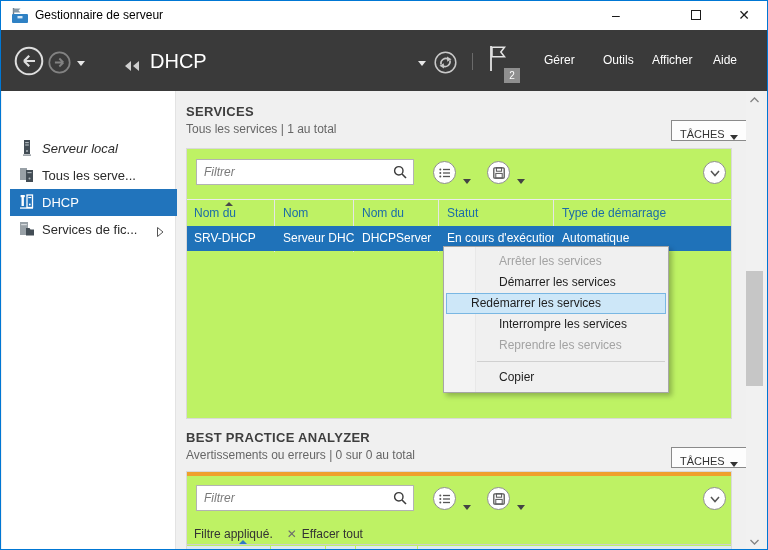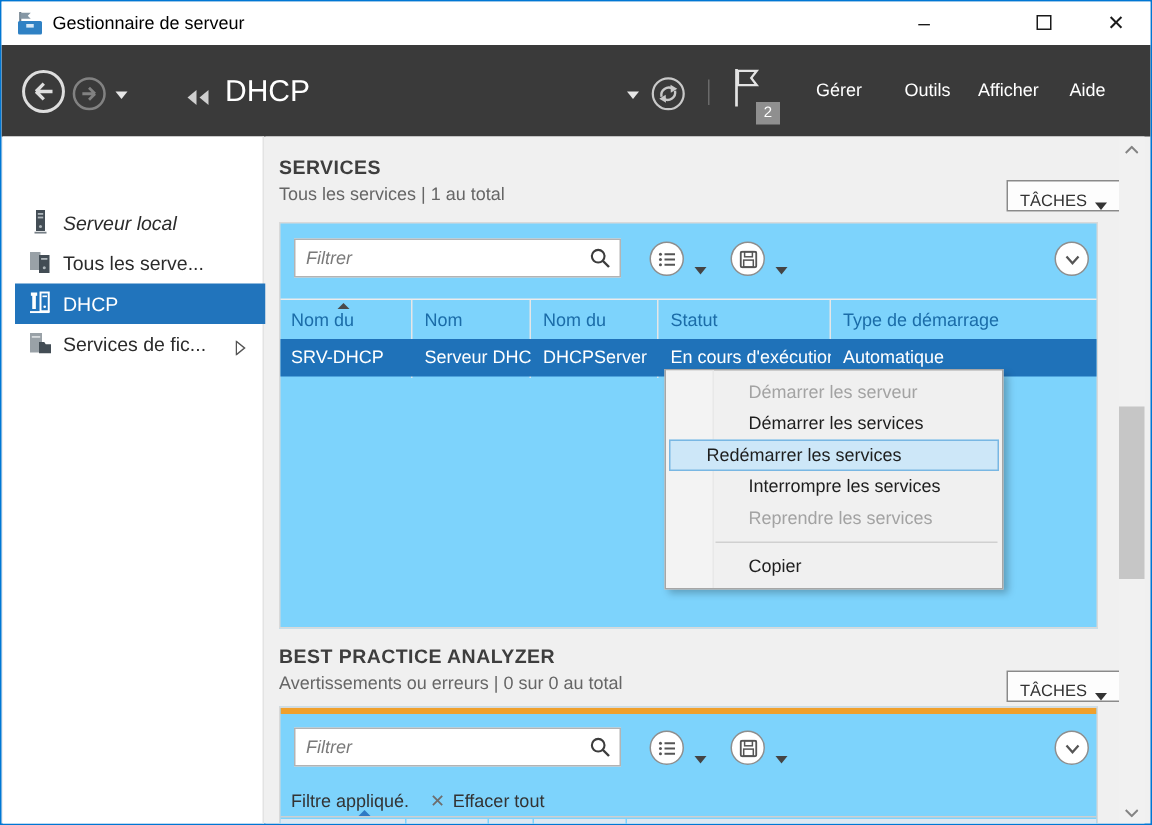--- a/index.html
+++ b/index.html
@@ -50,21 +50,21 @@
 
   
   .main { position:absolute; left:176px; top:90px; width:569px; height:459px; background:#f0f0f0; }
   .sect-title { position:absolute; left:9px; font-size:13px; font-weight:bold; color:#3e3e3e; letter-spacing:.3px; }
   .sect-sub { position:absolute; left:9px; font-size:12px; color:#666; }
   .tasks-btn { position:absolute; left:494px; width:76px; height:21px; background:#fdfdfd;
                border:1px solid #8a8a8a; font-size:11px; color:#333; display:flex; align-items:flex-end;
                justify-content:space-between; padding:0 8px; cursor:default; }
   .tasks-btn .caret { border-top-color:#333; }
 
-  .panel { position:absolute; left:9px; width:546px; background:#7dd3fc; border:1px solid #d9d9d9; }
+  .panel { position:absolute; left:9px; width:546px; background:#bef264; border:1px solid #d9d9d9; }
   .panel1 { top:57px; height:271px; }
   .panel2 { top:380px; height:80px; border-bottom:none; overflow:hidden; }
   .orange-bar { position:absolute; left:0; top:0; width:100%; height:4px; background:#efa02c; }
 
   .filter-input { position:absolute; left:9px; width:218px; height:26px; border:1px solid #b3b3b3;
                   font-size:12px; font-style:italic; color:#444; padding:0 26px 0 7px;
                   font-family:"Liberation Sans","DejaVu Sans",sans-serif; background:#fff; }
   .filter-input::placeholder { color:#7a7a7a; font-style:italic; }
   .search-ic { position:absolute; pointer-events:none; }
   .circ { position:absolute; width:23px; height:23px; border:1px solid #8e8e8e; border-radius:50%;
@@ -359,21 +359,21 @@
     </span>
     <span class="sb-thumb"></span>
     <span class="sb-btn" style="top:442px;">
       <svg width="9" height="6" viewBox="0 0 9 6">
           <polyline points="0.5,1 4.5,5 8.5,1" fill="none" stroke="#848484" stroke-width="1.3"></polyline>
         </svg>
     </span>
   </div>
 
   <div class="ctx">
-    <div class="ctx-item disabled">Démarrer les serveur</div>
+    <div class="ctx-item disabled">Arrêter les services</div>
     <div class="ctx-item">Démarrer les services</div>
     <div class="ctx-item hl">Redémarrer les services</div>
     <div class="ctx-item">Interrompre les services</div>
     <div class="ctx-item disabled">Reprendre les services</div>
     <div class="ctx-sep"></div>
     <div class="ctx-item">Copier</div>
   </div>
 
 </div>
 

